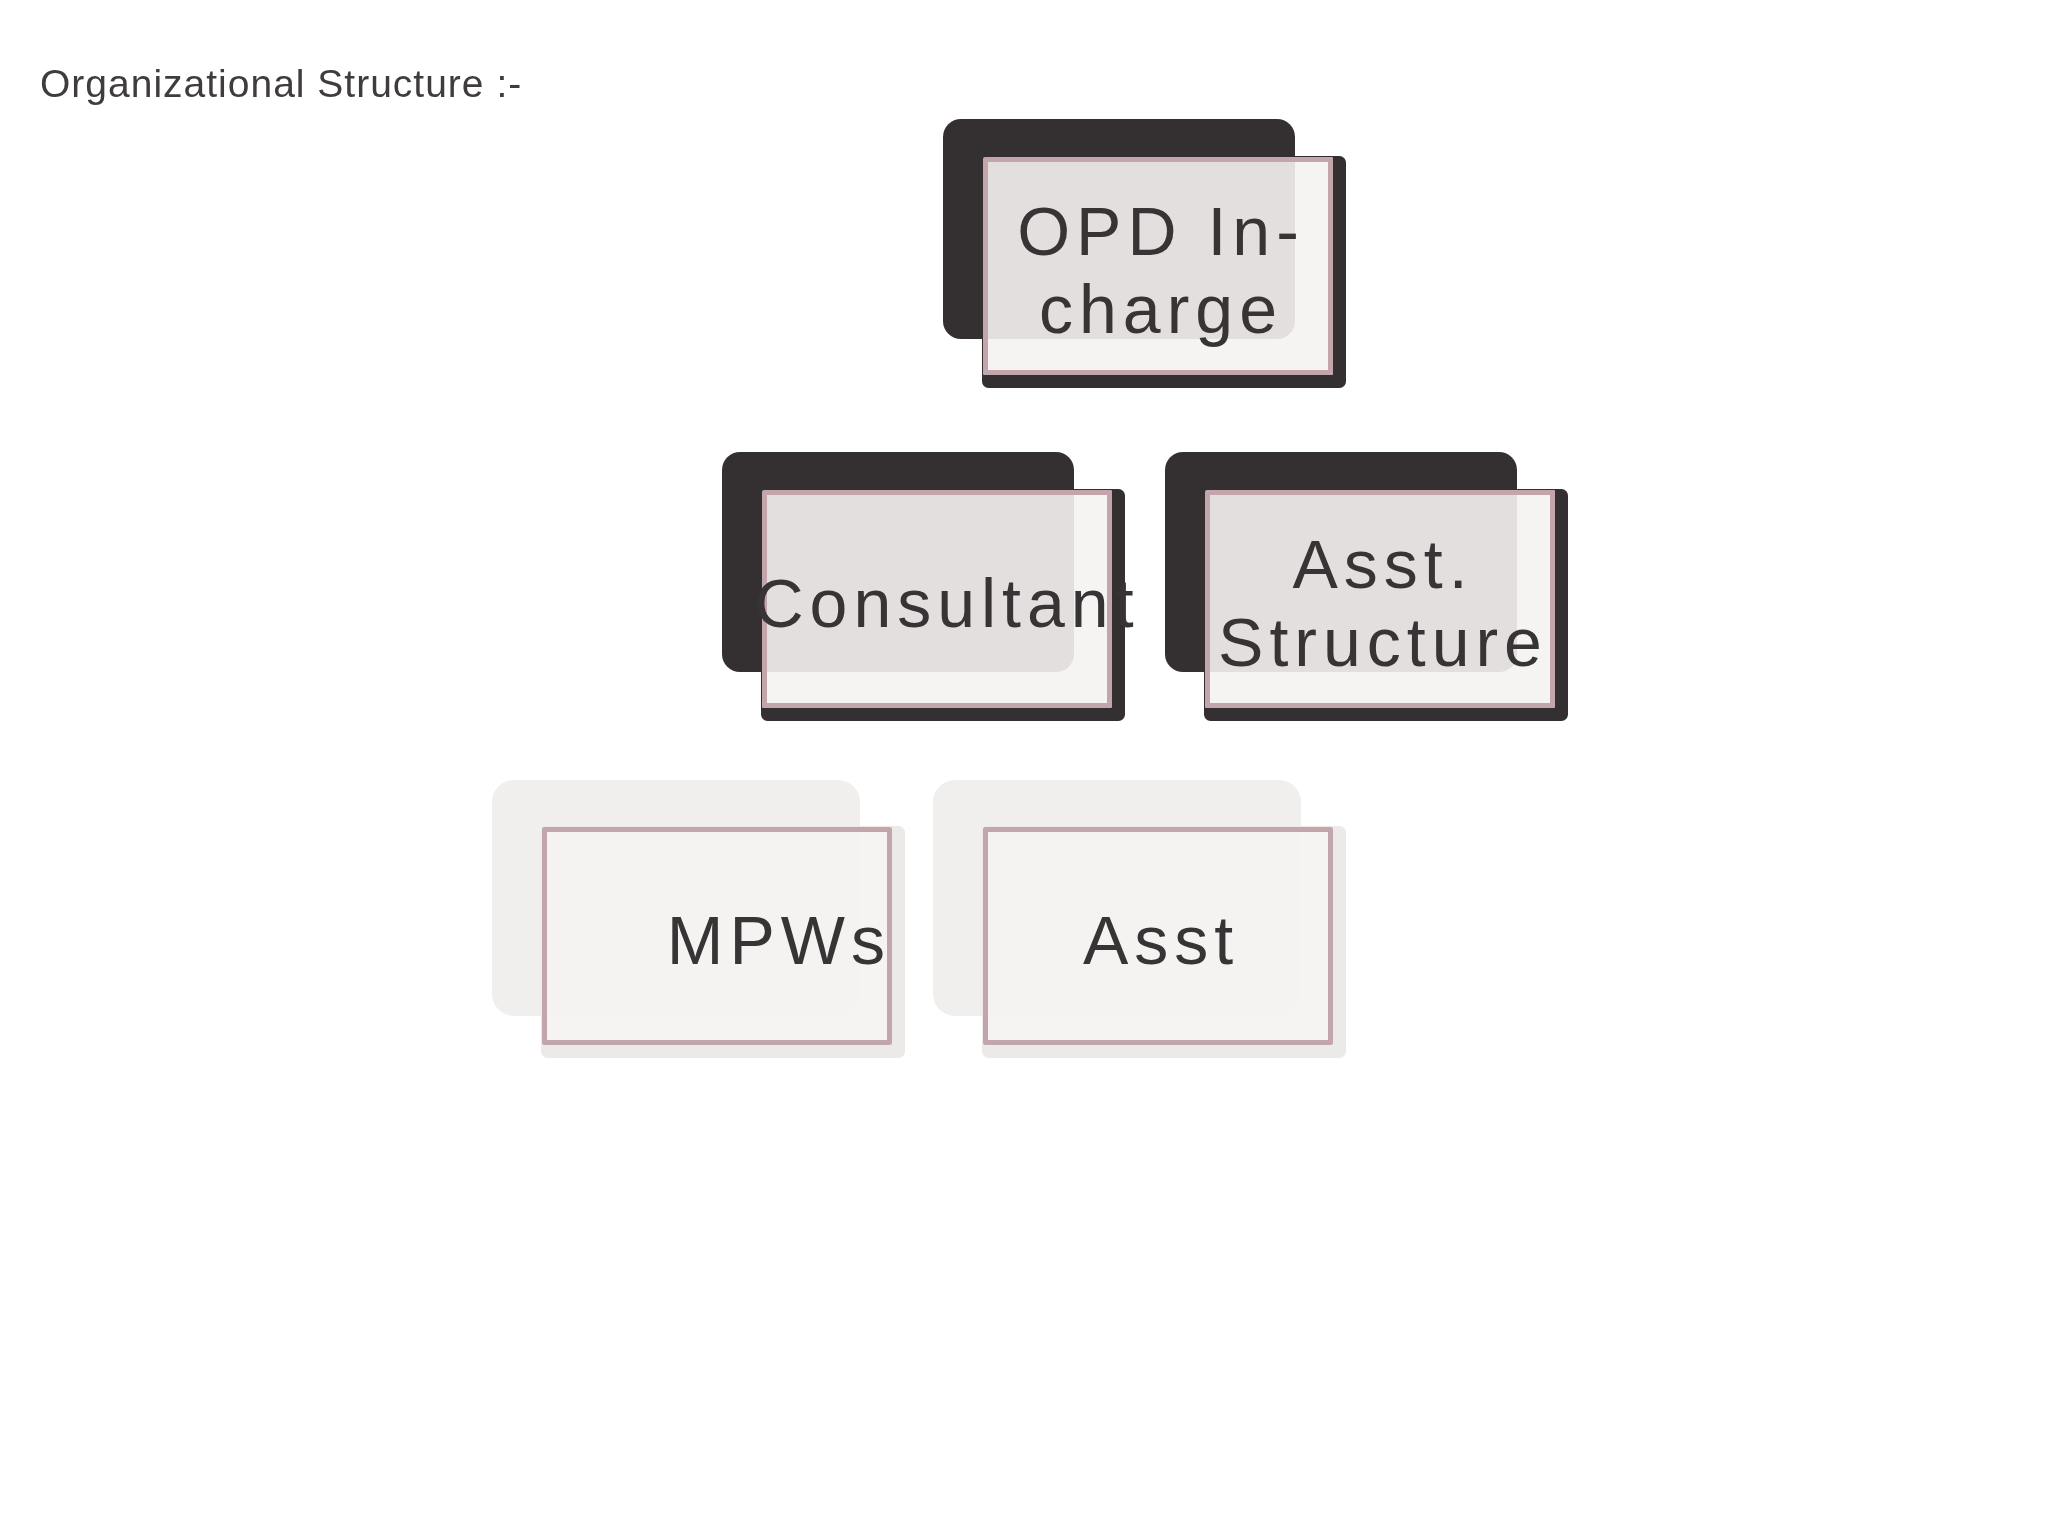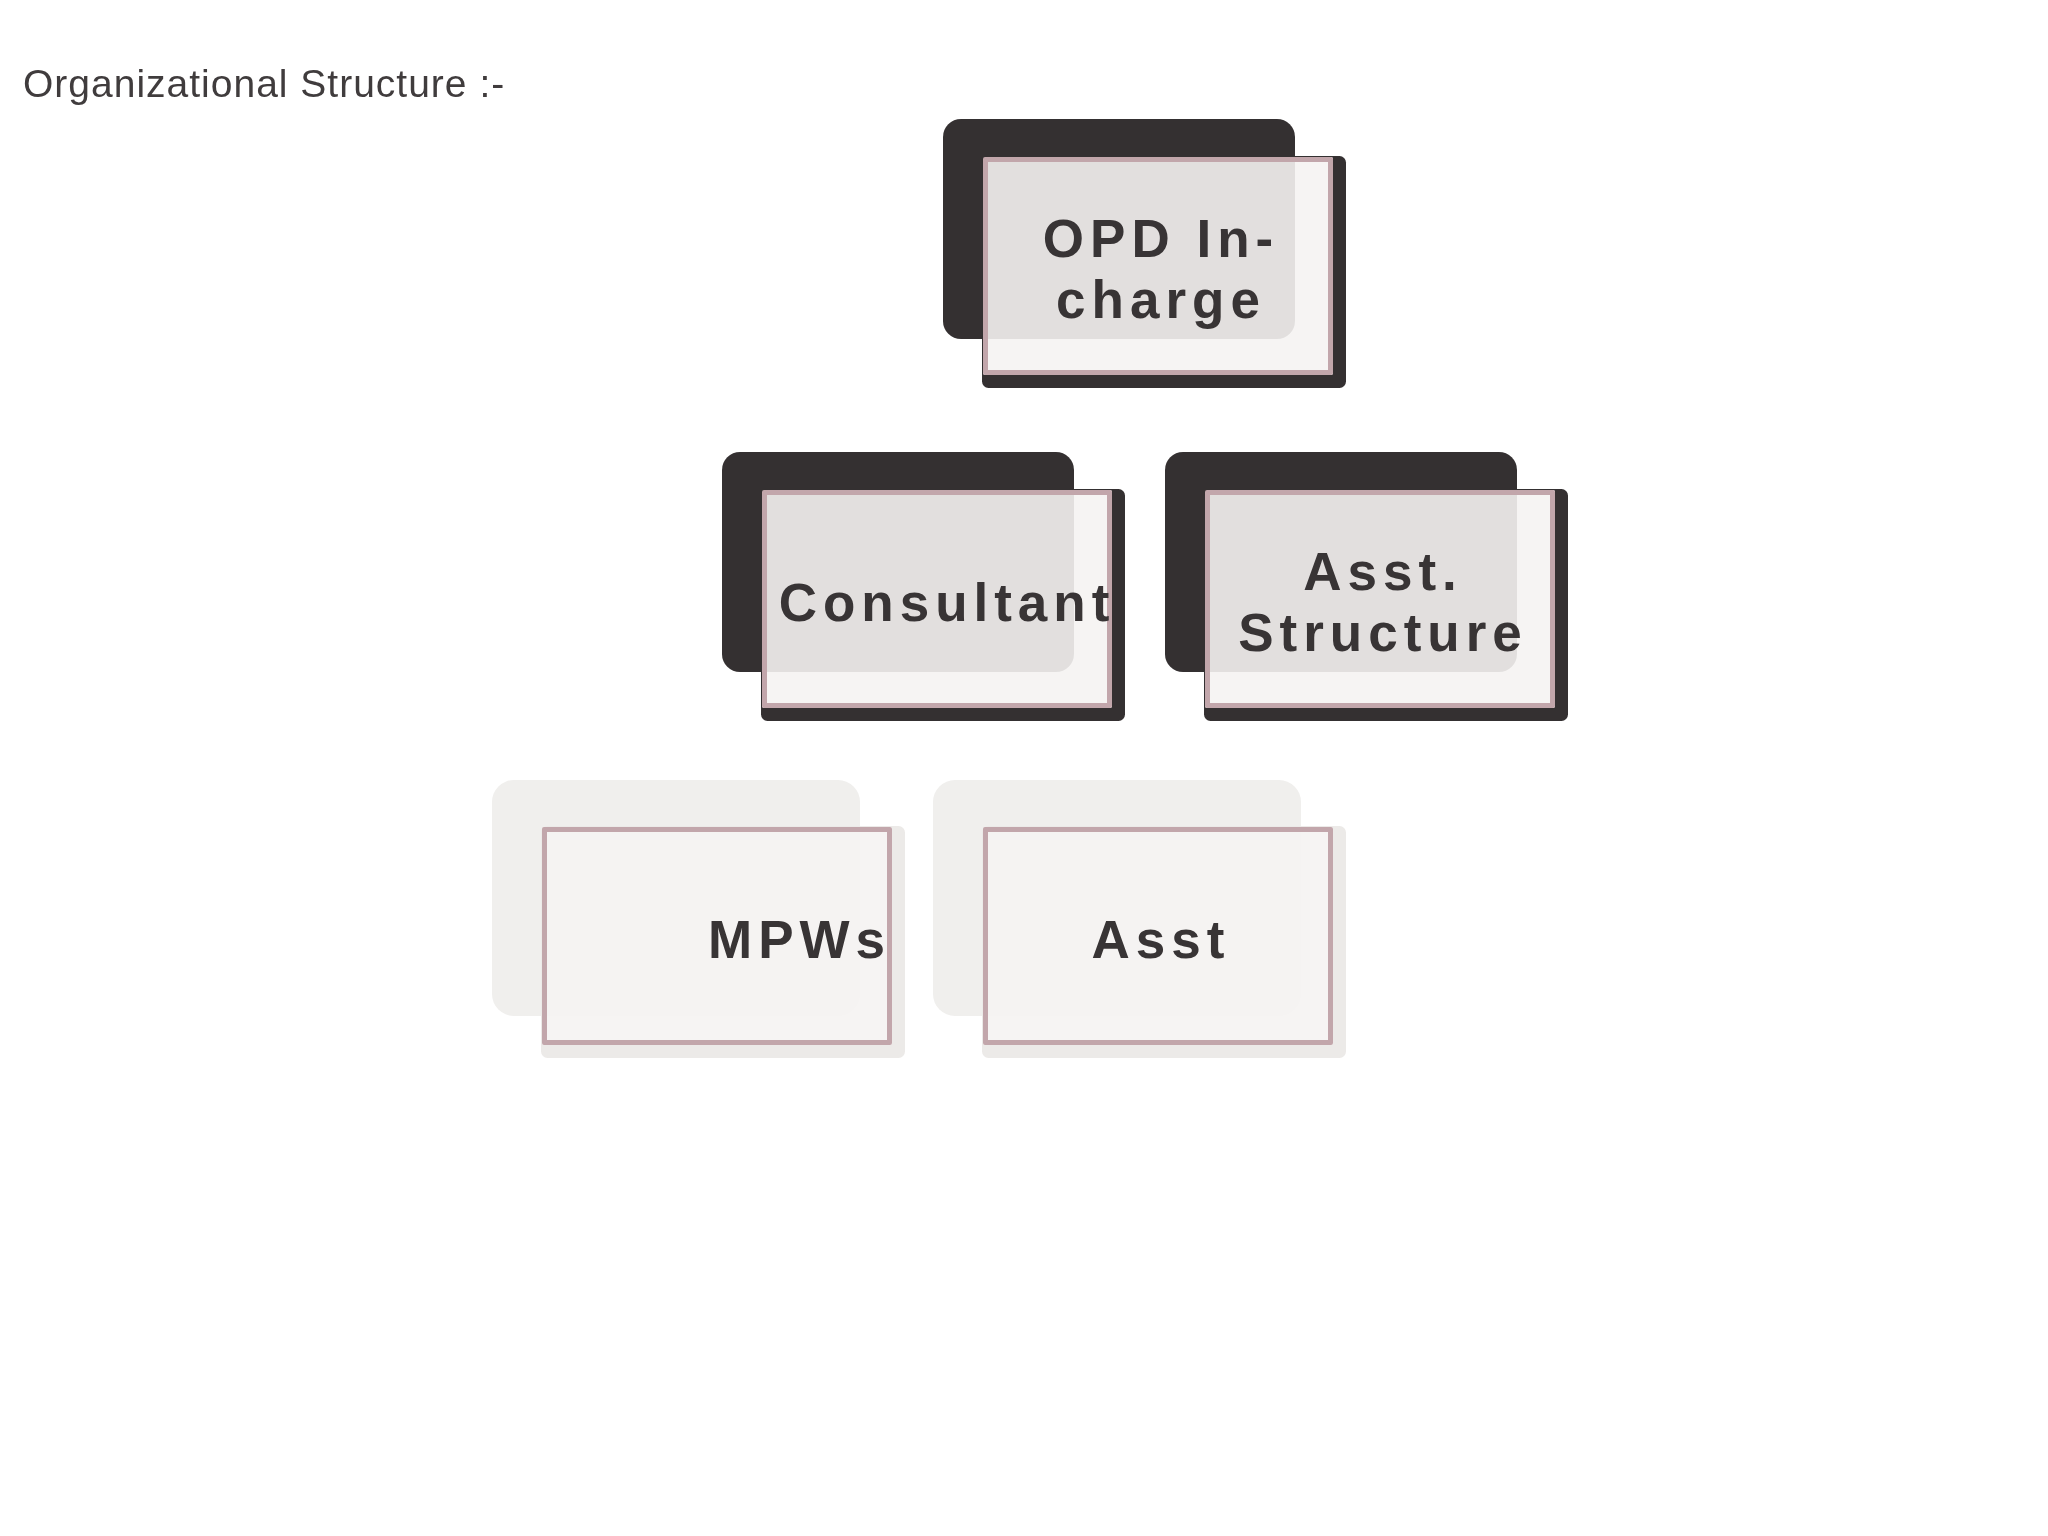--- a/index.html
+++ b/index.html
@@ -6,21 +6,21 @@
   .page {
     position: relative;
     width: 2048px;
     height: 1536px;
     background: var(--c-page-bg, #ffffff);
     font-family: "Liberation Sans", sans-serif;
     overflow: hidden;
   }
   .title {
     position: absolute;
-    left: 23px;
+    left: 40px;
     top: 63px;
     font-size: 39px;
     font-weight: 300;
     letter-spacing: 1px;
     line-height: 1.1;
     color: var(--c-title-text, #403c3d);
     white-space: nowrap;
   }
   .backplate {
     position: absolute;
@@ -46,22 +46,22 @@
     border-radius: 2px;
     background: var(--c-card-fill, rgba(245,243,242,0.9));
     display: flex;
     align-items: center;
     justify-content: center;
     text-align: center;
   }
   .card.dark  { box-shadow: 6px 6px 0 7px var(--c-dark, #343031); }
   .card.light { box-shadow: 6px 6px 0 7px var(--c-light-shadow, #eceae8); }
   .label {
-    font-size: 53px;
-    font-weight: 700;
+    font-size: 68px;
+    font-weight: 400;
     letter-spacing: 6px;
     margin-right: -6px; 
     line-height: 1.15;
     color: var(--c-label-text, #383435);
     padding: 0 2px;
     margin-top: 8px;
   }
   
   .pos-opd-back        { left: 943px;  top: 119px; }
   .pos-opd-card        { left: 983px;  top: 157px; }

